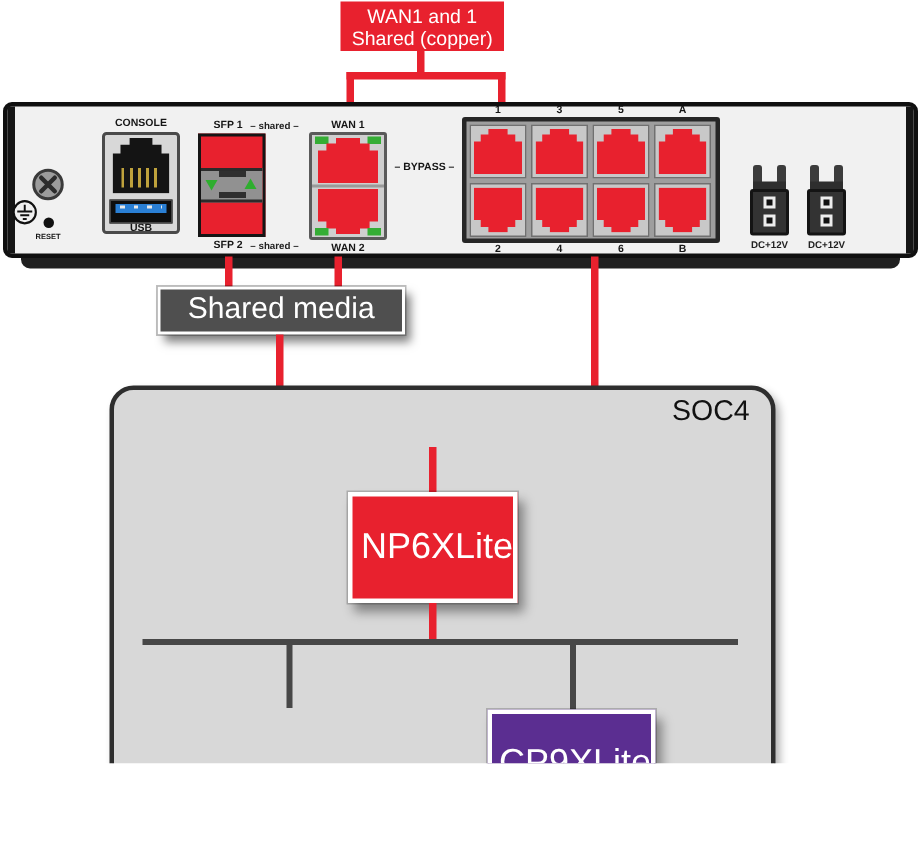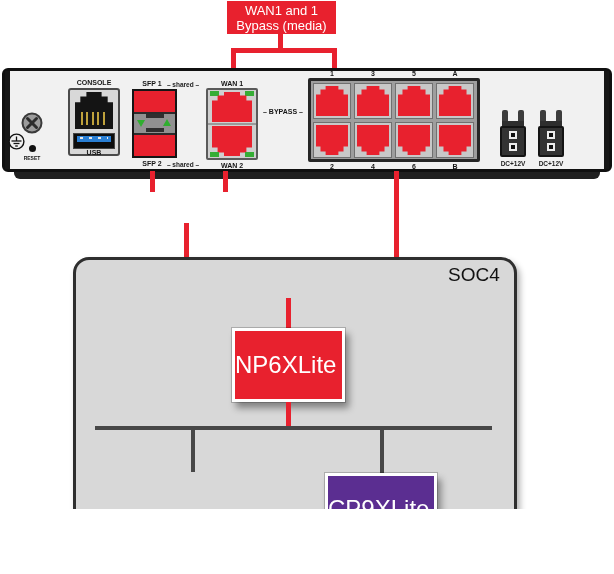--- a/index.html
+++ b/index.html
@@ -26,41 +26,41 @@
   .bezel{position:absolute;box-sizing:border-box;background:#d8d8d8;border:2px solid #4a4a4a;border-radius:3px;}
   .jack{position:absolute;background:var(--red);}
   .jack.up{clip-path:polygon(0 28%,14% 28%,14% 12%,30% 12%,30% 0,70% 0,70% 12%,86% 12%,86% 28%,100% 28%,100% 100%,0 100%);}
   .jack.down{clip-path:polygon(0 0,100% 0,100% 72%,86% 72%,86% 88%,70% 88%,70% 100%,30% 100%,30% 88%,14% 88%,14% 72%,0 72%);}
   .led{position:absolute;width:9px;height:5px;background:#35ad35;}
   .pcell{position:absolute;width:38px;height:36px;background:#c8c8c8;border:1px solid #707070;box-sizing:border-box;}
   .pcell .jack{left:2px;top:2px;right:2px;bottom:2px;}
   .darkbox{position:absolute;box-sizing:border-box;background:var(--dg);color:#fff;text-align:center;
            border:2px solid #fff;box-shadow:0 0 0 1px rgba(0,0,0,.25),4px 5px 6px rgba(0,0,0,.5);}
   .bigbox{position:absolute;box-sizing:border-box;color:#fff;border:3px solid #fff;
-          display:flex;align-items:center;justify-content:flex-start;
+          display:flex;align-items:center;justify-content:flex-end;
           box-shadow:0 0 0 1px rgba(0,0,0,.2),4px 6px 7px rgba(0,0,0,.4);}
   .tri{position:absolute;width:0;height:0;border-left:4px solid transparent;border-right:4px solid transparent;}
   .tri.down{border-top:7px solid #2eae2e;}
   .tri.up{border-bottom:7px solid #2eae2e;}
   .dc{position:absolute;width:26px;height:47px;}
   .dc .prong{position:absolute;top:0;width:6px;height:17px;background:#3c3c3c;border-radius:2px 2px 0 0;}
   .dc .crossbar{position:absolute;left:2px;top:11px;width:22px;height:7px;background:#2e2e2e;}
   .dc .body{position:absolute;left:0;top:16px;width:26px;height:31px;box-sizing:border-box;
             background:#333;border:2px solid #141414;border-radius:2px;}
   .dc .hole{position:absolute;width:8px;height:8px;background:#ededed;}
   .dc .hole::after{content:"";position:absolute;left:2px;top:2px;width:4px;height:4px;background:#111;}
 </style>
 </head>
 <body>
 
 <div class="stage">
 
   <div class="callout">
     <div>WAN1 and 1</div>
-    <div>Bypass (media)</div>
+    <div>Shared (copper)</div>
   </div>
   <div class="rline" style="left:278px;top:33px;height:17px;"></div>
   <div class="abs" style="left:231px;top:48px;width:106px;height:5px;background:var(--red);"></div>
   <div class="rline" style="left:231px;top:48px;height:22px;"></div>
   <div class="rline" style="left:332px;top:48px;height:22px;"></div>
 
   <div class="chassis"></div>
   <div class="endcap" style="left:5px;"></div>
   <div class="endcap" style="left:604px;"></div>
   <div class="lip"></div>
@@ -160,20 +160,23 @@
     <div class="prong" style="left:18px;"></div>
     <div class="crossbar"></div>
     <div class="body"></div>
     <div class="hole" style="left:9px;top:21px;"></div>
     <div class="hole" style="left:9px;top:33px;"></div>
   </div>
   <div class="lbl thin" style="left:527px;top:160px;width:48px;">DC+12V</div>
 
   <div class="rline" style="left:150px;top:171px;height:21px;"></div>
   <div class="rline" style="left:223px;top:171px;height:21px;"></div>
+  <div class="darkbox" style="left:105px;top:191px;width:165px;height:32px;font-size:20px;line-height:27px;">
+    <span>Shared media</span>
+  </div>
   <div class="rline" style="left:184px;top:223px;height:46px;"></div>
   <div class="rline" style="left:394px;top:171px;height:98px;"></div>
 
   <div class="abs" style="left:73px;top:257px;width:444px;height:313px;background:#d8d8d8;border:3px solid #2e2e2e;border-radius:16px;box-sizing:border-box;box-shadow:3px 4px 6px rgba(0,0,0,.3);"></div>
   <div class="abs" style="left:448px;top:264px;font-size:19px;color:#111;">SOC4</div>
   <div class="rline" style="left:286px;top:298px;height:32px;"></div>
   <div class="bigbox" style="left:232px;top:328px;width:113px;height:74px;background:var(--red);font-size:24px;">
     <span>NP6XLite</span>
   </div>
   <div class="rline" style="left:286px;top:402px;height:28px;"></div>

